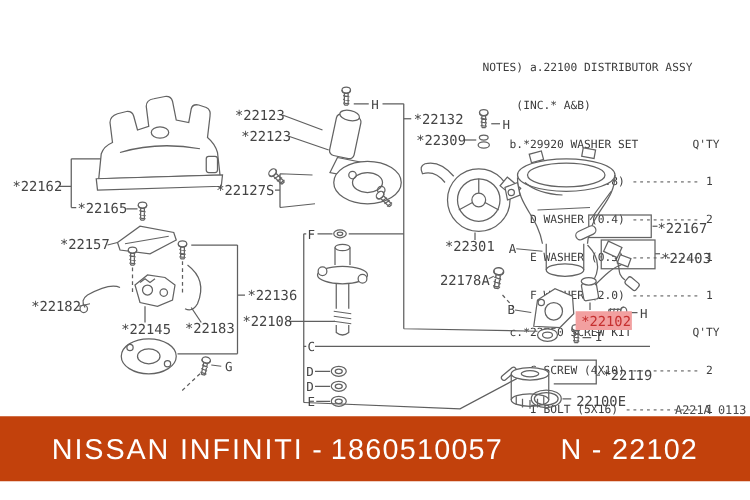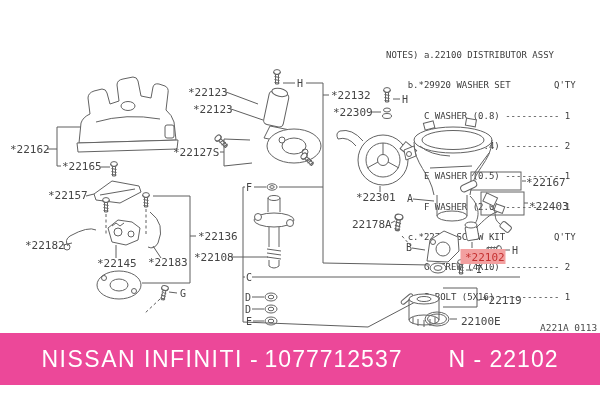--- a/index.html
+++ b/index.html
@@ -13,35 +13,36 @@
   #art .ln{stroke:#5f5f5f;stroke-width:1;fill:none;}
   #art .lnd{stroke:#5f5f5f;stroke-width:1;fill:none;stroke-dasharray:3,2.5;}
   #art .pt{stroke:#636363;stroke-width:1;fill:#ffffff;}
   #art .ptn{stroke:#636363;stroke-width:1;fill:none;}
   #art text{font-family:"DejaVu Sans Mono",monospace;font-size:11px;fill:#454545;}
   #art text.ltr{font-size:10px;}
   #art text.code{font-size:9.5px;fill:#4a4a4a;}
   #art text.hl{fill:#c53030;}
   #art rect.hlbox{fill:#f2a0a0;stroke:none;}
   
-  #footer{position:absolute;left:0;top:333px;width:600px;height:52px;background:#ec4899;
+  #footer{position:absolute;left:0;top:333px;width:600px;height:52px;background:#c2410c;
           display:flex;align-items:center;justify-content:center;
           font-family:"Liberation Sans",sans-serif;color:#ffffff;font-size:23px;}
   #footer .brand{letter-spacing:1.5px;}
   #footer .sep{margin:0 7px;}
   #footer .num{letter-spacing:1px;}
   #footer .ref{margin-left:46px;letter-spacing:1px;}
 </style>
 </head>
 <body>
 
 <div id="stage">
 
   <div id="notes">
     <div>NOTES) a.22100 DISTRIBUTOR ASSY</div>
+    <div>     (INC.* A&amp;B)</div>
     <div>    b.*29920 WASHER SET        Q'TY</div>
     <div>       C WASHER (0.8) ---------- 1</div>
     <div>       D WASHER (0.4) ---------- 2</div>
     <div>       E WASHER (0.5) ---------- 1</div>
     <div>       F WASHER (2.0) ---------- 1</div>
     <div>    c.*22750 SCREW KIT         Q'TY</div>
     <div>       G SCREW (4X10) ---------- 2</div>
     <div>       I BOLT (5X16) ----------- 1</div>
   </div>
 
@@ -299,17 +300,17 @@
     <text class="ltr" x="402" y="103">H</text>
     <text class="ltr" x="512" y="254">H</text>
     <text class="ltr" x="476" y="273">I</text>
 
     <text class="code" x="540" y="331">A221A 0113</text>
   </svg>
 
   <div id="footer">
     <span class="brand">NISSAN  INFINITI</span>
     <span class="sep">-</span>
-    <span class="num">1077712537</span>
+    <span class="num">1860510057</span>
     <span class="ref">N - 22102</span>
   </div>
 
 </div>
 
 </body></html>

